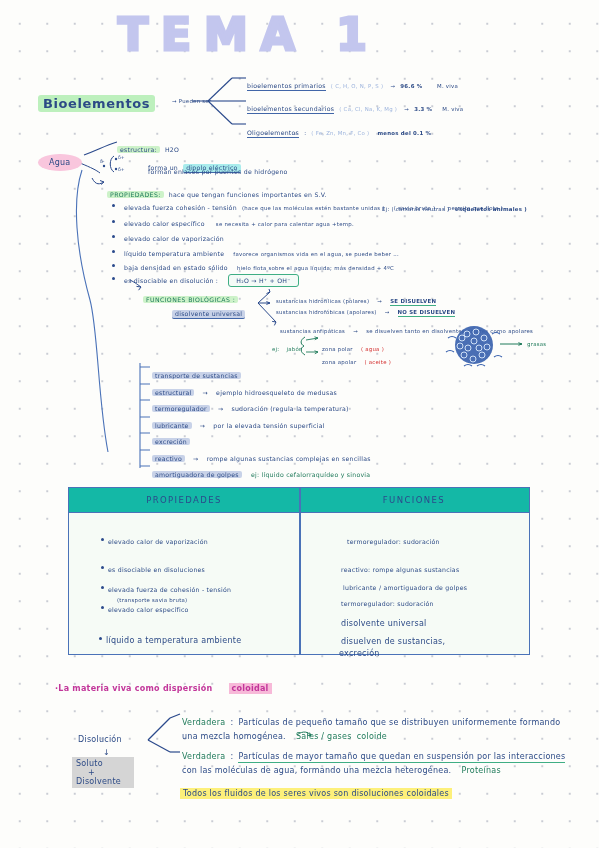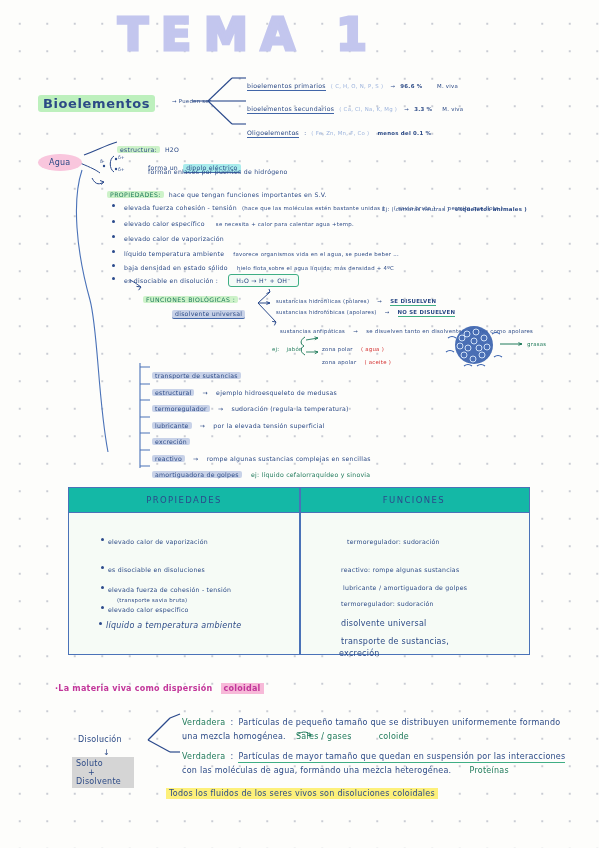--- a/index.html
+++ b/index.html
@@ -410,79 +410,79 @@
       </div>
       <div class="cellrow" style="left:32px; top:64px;">
         <span class="bullet"></span><span class="hw sm">elevada fuerza de cohesión - tensión</span>
       </div>
       <div class="cellrow" style="left:48px; top:74px;">
         <span class="hw xs">(transporte savia bruta)</span>
       </div>
       <div class="cellrow" style="left:32px; top:84px;">
         <span class="bullet"></span><span class="hw sm">elevado calor específico</span>
       </div>
-      <div class="cellrow" style="left:30px; top:100px;font-style:italic;">
+      <div class="cellrow" style="left:30px; top:115px;">
         <span class="bullet"></span><span class="hw md">líquido a temperatura ambiente</span>
       </div>
 
       <div class="cellrow" style="left:278px; top:16px;">
         <span class="hw sm">termoregulador: sudoración</span>
       </div>
       <div class="cellrow" style="left:272px; top:44px;">
         <span class="hw sm">reactivo: rompe algunas sustancias</span>
       </div>
       <div class="cellrow" style="left:274px; top:62px;">
         <span class="hw sm">lubricante / amortiguadora de golpes</span>
       </div>
       <div class="cellrow" style="left:272px; top:78px;">
         <span class="hw sm">termoregulador: sudoración</span>
       </div>
       <div class="cellrow" style="left:272px; top:98px;">
         <span class="hw md">disolvente universal</span>
       </div>
       <div class="cellrow" style="left:272px; top:116px;">
-        <span class="hw md">transporte de sustancias,</span>
+        <span class="hw md">disuelven de sustancias,</span>
       </div>
       <div class="cellrow" style="left:270px; top:128px;">
         <span class="hw md">excreción</span>
       </div>
     </div>
   </div>
 
   <div class="abs" style="left:55px; top:676px;">
     <span class="hw md pink">·La materia viva como dispersión</span>
-    <span class="hw md pink hl-pinkbar" style="margin-left:3px;">coloidal</span>
+    <span class="hw md pink hl-pinkbar" style="margin-left:11px;">coloidal</span>
   </div>
 
   <div class="abs hw md" style="left:78px; top:735px;">Disolución</div>
   <div class="abs hw md" style="left:103px; top:748px;">↓</div>
   <div class="abs" style="left:72px; top:757px; width:62px; background:#d5d5d5; padding:2px 4px; box-sizing:border-box;">
     <div class="hw md">Soluto</div>
     <div class="hw md" style="margin-left:12px;">+</div>
     <div class="hw md">Disolvente</div>
   </div>
 
   <div class="abs" style="left:182px; top:710px;">
     <span class="hw md green">Verdadera</span>
     <span class="hw md">:</span>
     <span class="hw md">Partículas de pequeño tamaño que se distribuyen uniformemente formando</span>
   </div>
   <div class="abs" style="left:182px; top:724px;">
     <span class="hw md">una mezcla homogénea.</span>
     <span class="hw md green" style="margin-left:5px;">Sales / gases</span>
-    <span class="hw md green" style="margin-left:22px;">coloide</span>
+    <span class="hw md green" style="">coloide</span>
   </div>
 
   <div class="abs" style="left:182px; top:744px;">
     <span class="hw md green">Verdadera</span>
     <span class="hw md">:</span>
     <span class="hw md ul-green">Partículas de mayor tamaño que quedan en suspensión por las interacciones</span>
   </div>
   <div class="abs" style="left:182px; top:758px;">
     <span class="hw md">con las moléculas de agua, formando una mezcla heterogénea.</span>
-    <span class="hw md green" style="margin-left:13px;">Proteínas</span>
-  </div>
-
-  <div class="abs" style="left:166px; top:781px;">
+    <span class="hw md green" style="margin-left:5px;">Proteínas</span>
+  </div>
+
+  <div class="abs" style="left:180px; top:781px;">
     <span class="hw md hl-yellow">Todos los fluidos de los seres vivos son disoluciones coloidales</span>
   </div>
 
 </div>
 
 </body></html>

